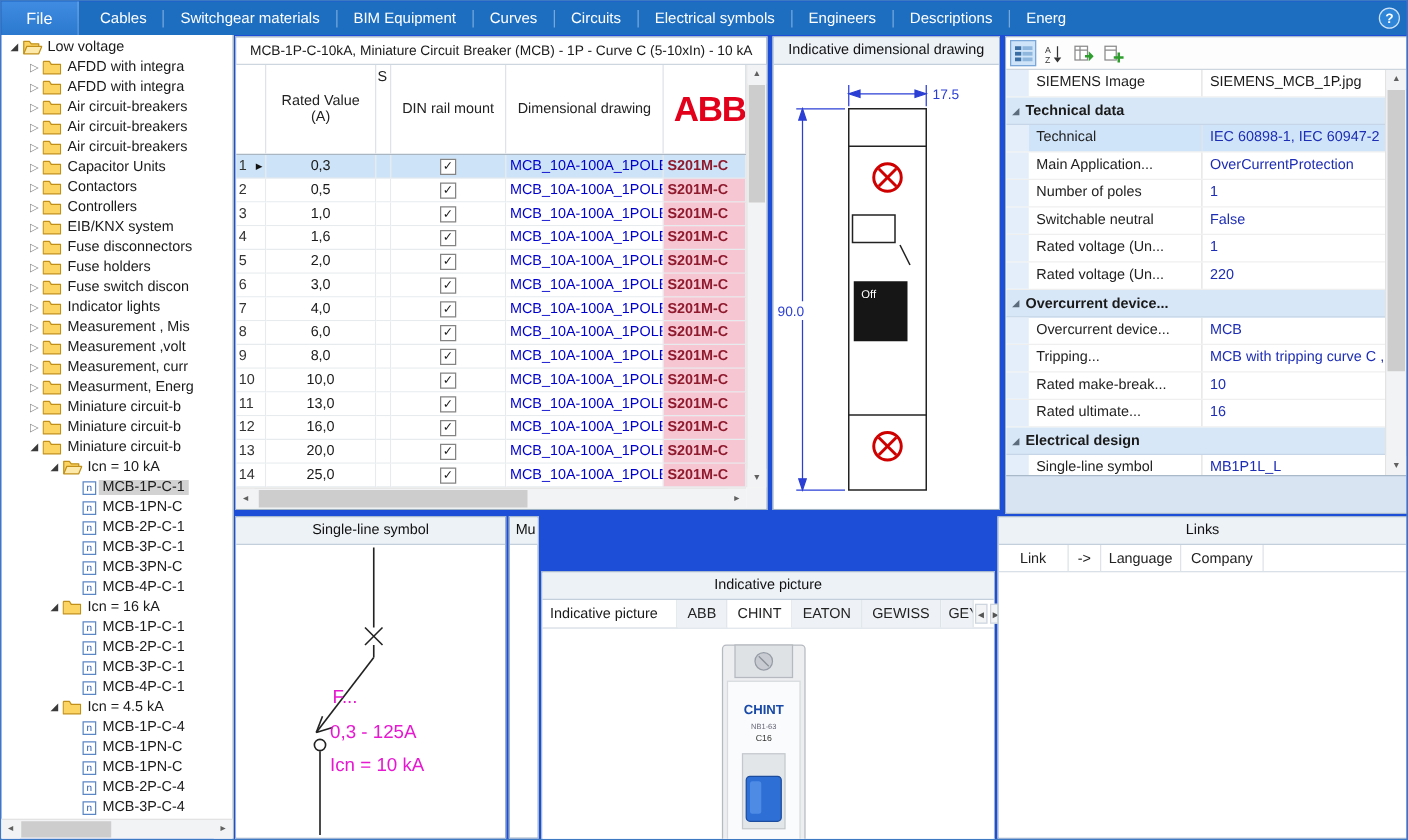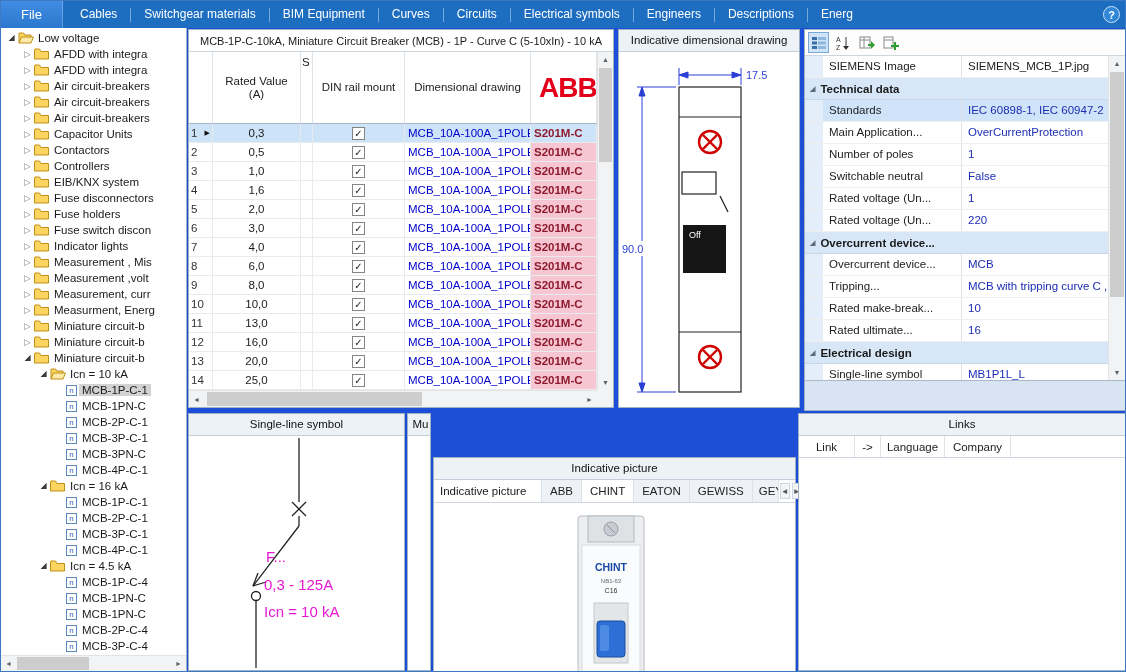--- a/index.html
+++ b/index.html
@@ -715,21 +715,21 @@
           <div class="gut"></div>
           <div class="plabel">SIEMENS Image</div>
           <div class="pvalue">SIEMENS_MCB_1P.jpg</div>
         </div>
         <div class="pgroup">
           <span class="tri">◢</span>
           <span>Technical data</span>
         </div>
         <div class="prow sel">
           <div class="gut"></div>
-          <div class="plabel">Standards</div>
+          <div class="plabel">Technical</div>
           <div class="pvalue">IEC 60898-1, IEC 60947-2</div>
         </div>
         <div class="prow">
           <div class="gut"></div>
           <div class="plabel">Main Application...</div>
           <div class="pvalue">OverCurrentProtection</div>
         </div>
         <div class="prow">
           <div class="gut"></div>
           <div class="plabel">Number of poles</div>

